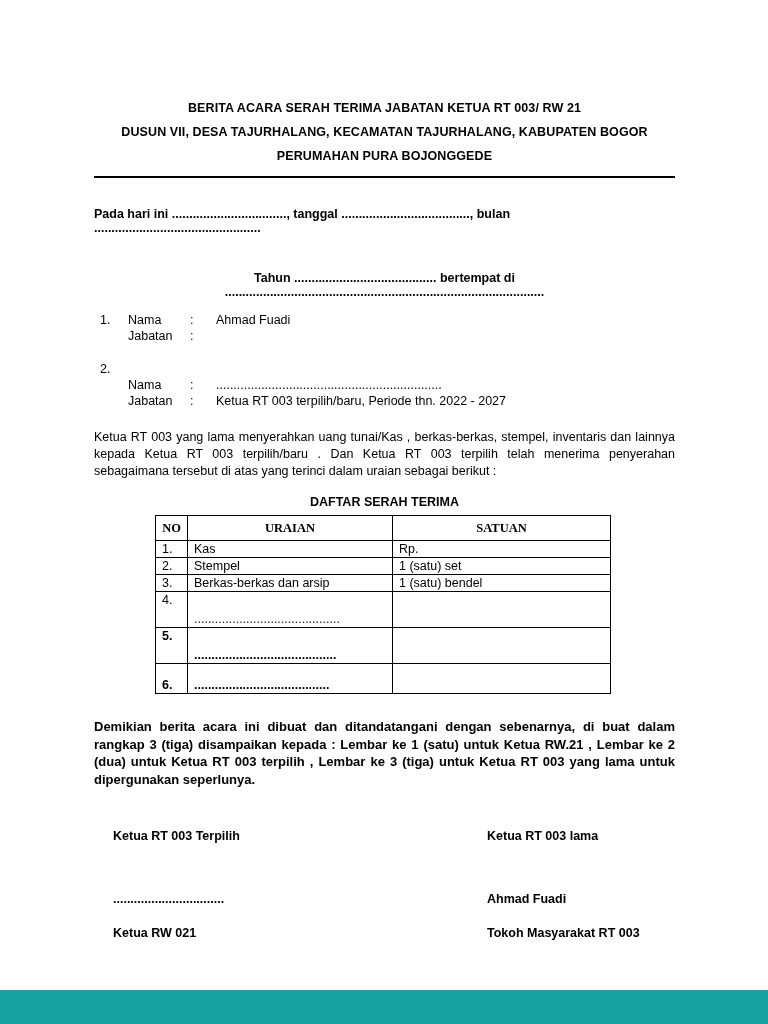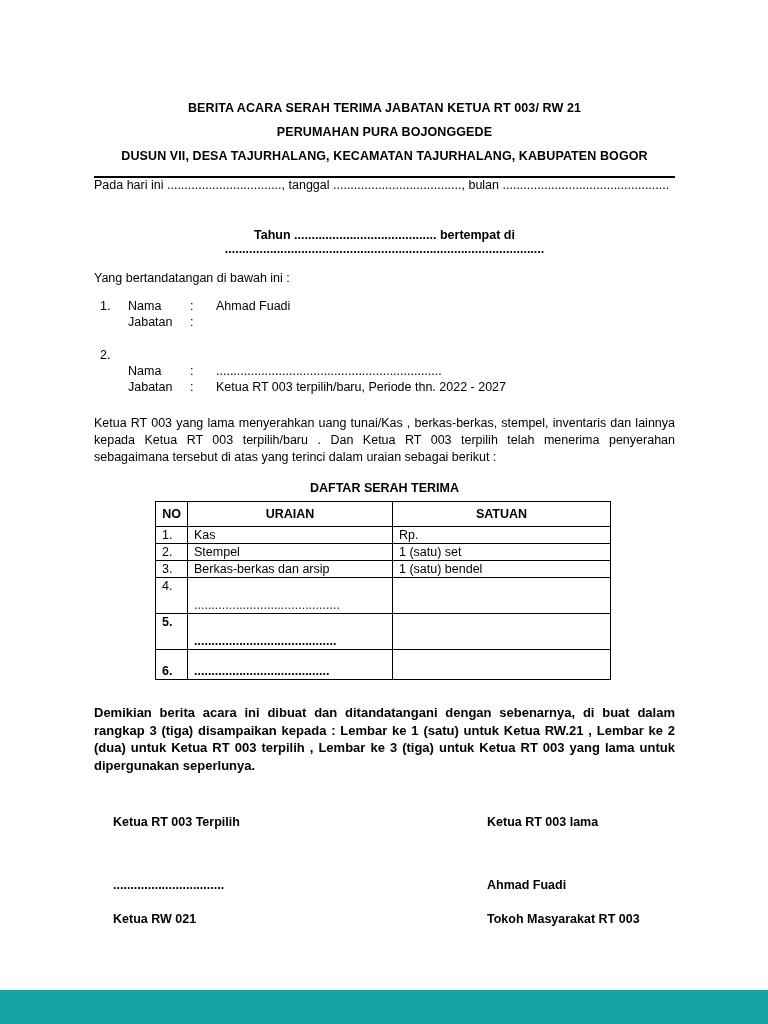--- a/index.html
+++ b/index.html
@@ -10,38 +10,38 @@
     color:#000;
     position:relative;
     overflow:hidden;
     font-size:12.5px;
   }
   .page { padding:96px 93px 0 94px; position:relative; }
 
   .doc-title { text-align:center; font-weight:bold; line-height:24px; letter-spacing:0.1px; }
   .title-rule { border-bottom:2px solid #000; margin-top:8px; }
 
-  .intro-line-1 { font-weight:normal; }
+  .intro-line-1 { margin-top:29px; font-weight:bold; }
   .intro-line-2 { margin-top:36px; font-weight:bold;text-align:center; }
   .intro-line-3 { margin-top:15px; }
 
   .parties { margin-top:13px; }
   .party-row { display:grid; grid-template-columns:34px 62px 26px auto; line-height:16px; }
   .party-num-row { line-height:16px; padding-left:6px; margin-top:17px; }
   .p-num { padding-left:6px; }
   .party-2 .party-row { margin-top:0; }
   .party-2 { margin-top:0; }
 
   .body-paragraph { margin-top:20px; text-align:justify; line-height:17px; }
 
   .dst-title { text-align:center; font-weight:bold; margin-top:15px; }
 
   table.dst { border-collapse:collapse; margin-top:6px; margin-left:61px; table-layout:fixed; }
   table.dst th, table.dst td { border:1px solid #000; padding:1px 6px; font-size:12.5px; }
-  table.dst th { font-weight:bold; text-align:center; height:25px; }
+  table.dst th { font-weight:bold; text-align:center; height:25px;font-family:Liberation Serif, serif; }
   .col-no { width:32px; }
   .col-uraian { width:205px; }
   .col-satuan { width:218px; }
   tr.r-std td { height:16px; }
   tr.r-4 td { height:36px; }
   tr.r-5 td { height:36px; }
   tr.r-6 td { height:30px; }
   td.va-top { vertical-align:top; }
   td.va-bottom { vertical-align:bottom; }
   .dots-light { font-size:11px; font-weight:normal; color:#222; }
@@ -60,28 +60,27 @@
 
   .footer-bar { position:absolute; left:0; bottom:0; width:768px; height:34px; background:#17a3a3; }
 </style>
 </head>
 <body>
 
 <div class="page">
 
   <div class="doc-title">
     <div>BERITA ACARA SERAH TERIMA JABATAN KETUA RT 003/ RW 21</div>
+    <div>DUSUN VII, DESA TAJURHALANG, KECAMATAN TAJURHALANG, KABUPATEN BOGOR</div>
     <div>PERUMAHAN PURA BOJONGGEDE</div>
-    <div>DUSUN VII, DESA TAJURHALANG, KECAMATAN TAJURHALANG, KABUPATEN BOGOR</div>
   </div>
   <div class="title-rule"></div>
 
   <div class="intro-line-1">Pada hari ini ................................., tanggal ....................................., bulan ................................................</div>
   <div class="intro-line-2">Tahun ......................................... bertempat di ............................................................................................</div>
-  <div class="intro-line-3">Yang bertandatangan di bawah ini :</div>
 
   <div class="parties">
 
     <div class="party party-1">
       <div class="party-row">
         <span class="p-num">1.</span>
         <span>Nama</span>
         <span>:</span>
         <span>Ahmad Fuadi</span>
       </div>

